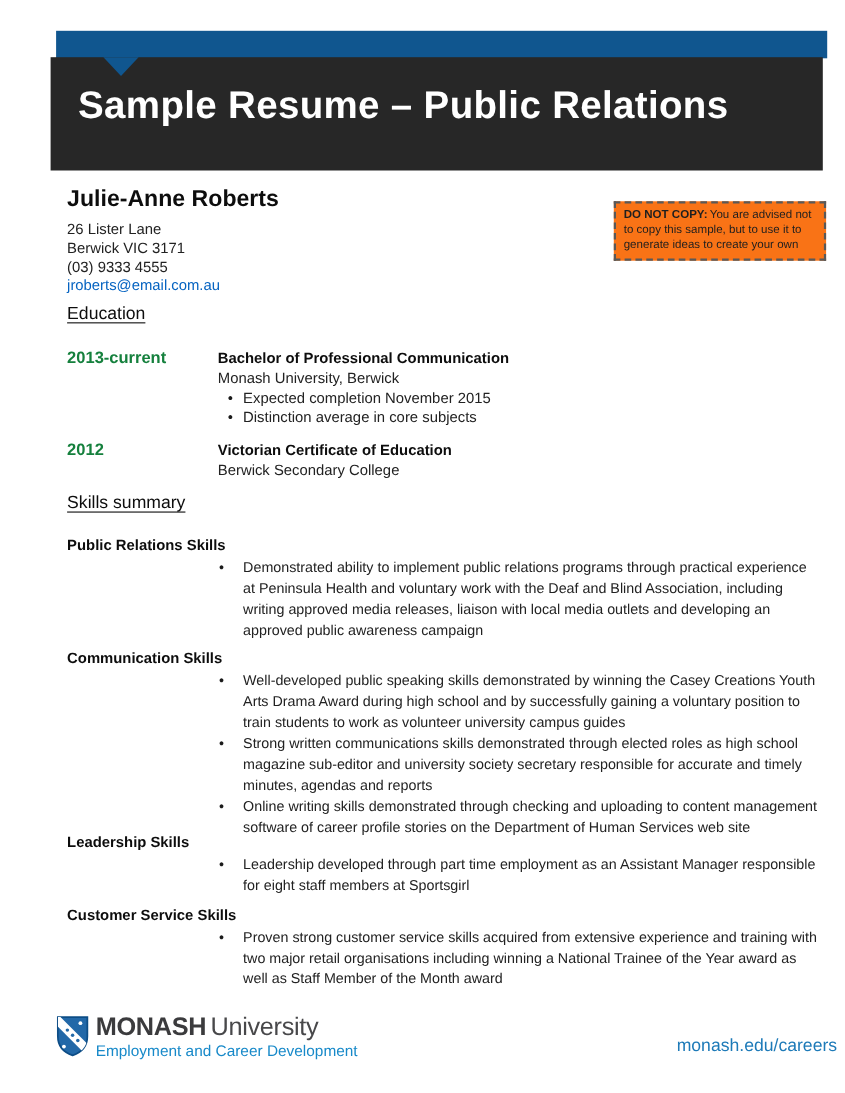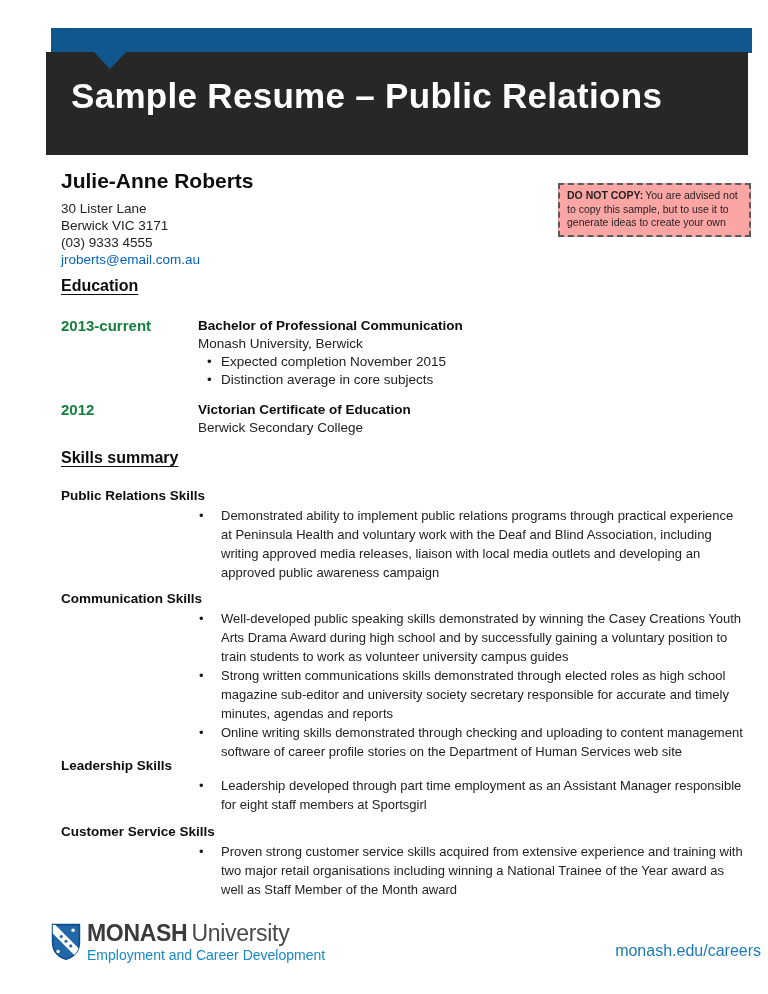--- a/index.html
+++ b/index.html
@@ -16,26 +16,26 @@
     font-size:35px; font-weight:bold; color:#ffffff; letter-spacing:0.3px; white-space:nowrap; }
 
   
   .contact { position:absolute; left:45px; top:169px; width:420px; }
   .name { font-size:21px; font-weight:bold; color:#0d0d0d; margin-bottom:7px; }
   .contact-line { font-size:13.5px; line-height:17px; color:#222222; }
   .email-link { color:#0563c1; cursor:pointer; }
 
   
   .notice { position:absolute; left:542px; top:183px; width:193px; min-height:54px;
-    background:#fca5a5; border:2px dashed #595959; padding:4px 7px;
+    background:#f97316; border:2px dashed #595959; padding:4px 7px;
     font-size:10.5px; line-height:13.5px; color:#1f1f1f; }
   .notice-label { font-weight:bold; margin-right:2px; }
 
   
-  .section-heading { position:absolute; left:45px; font-size:16px; font-weight:bold; color:#0d0d0d;
+  .section-heading { position:absolute; left:45px; font-size:16px; font-weight:normal; color:#0d0d0d;
     text-decoration:underline; text-underline-offset:3px; }
   .h-education { top:277px; }
   .h-skills { top:449px; }
 
   
   .edu-row { position:absolute; left:45px; width:690px; display:flex; }
   .edu-row-1 { top:317px; }
   .edu-row-2 { top:401px; }
   .edu-period { width:137px; flex:0 0 137px; font-size:15px; font-weight:bold; line-height:18px; color:#15803d; }
   .edu-detail { flex:1; font-size:13.5px; line-height:18px; color:#222222; }
@@ -72,21 +72,21 @@
 <div class="page">
 
   <div class="topbar"></div>
   <div class="banner">
     <div class="banner-notch"></div>
   </div>
   <div class="banner-title">Sample Resume – Public Relations</div>
 
   <div class="contact">
     <div class="name">Julie-Anne Roberts</div>
-    <div class="contact-line">30 Lister Lane</div>
+    <div class="contact-line">26 Lister Lane</div>
     <div class="contact-line">Berwick VIC 3171</div>
     <div class="contact-line">(03) 9333 4555</div>
     <div class="contact-line"><span class="email-link">jroberts@email.com.au</span></div>
   </div>
 
   <div class="notice"><span class="notice-label">DO NOT COPY:</span><span>You are advised not to copy this sample, but to use it to generate ideas to create your own</span></div>
 
   <div class="section-heading h-education">Education</div>
 
   <div class="edu-row edu-row-1">

